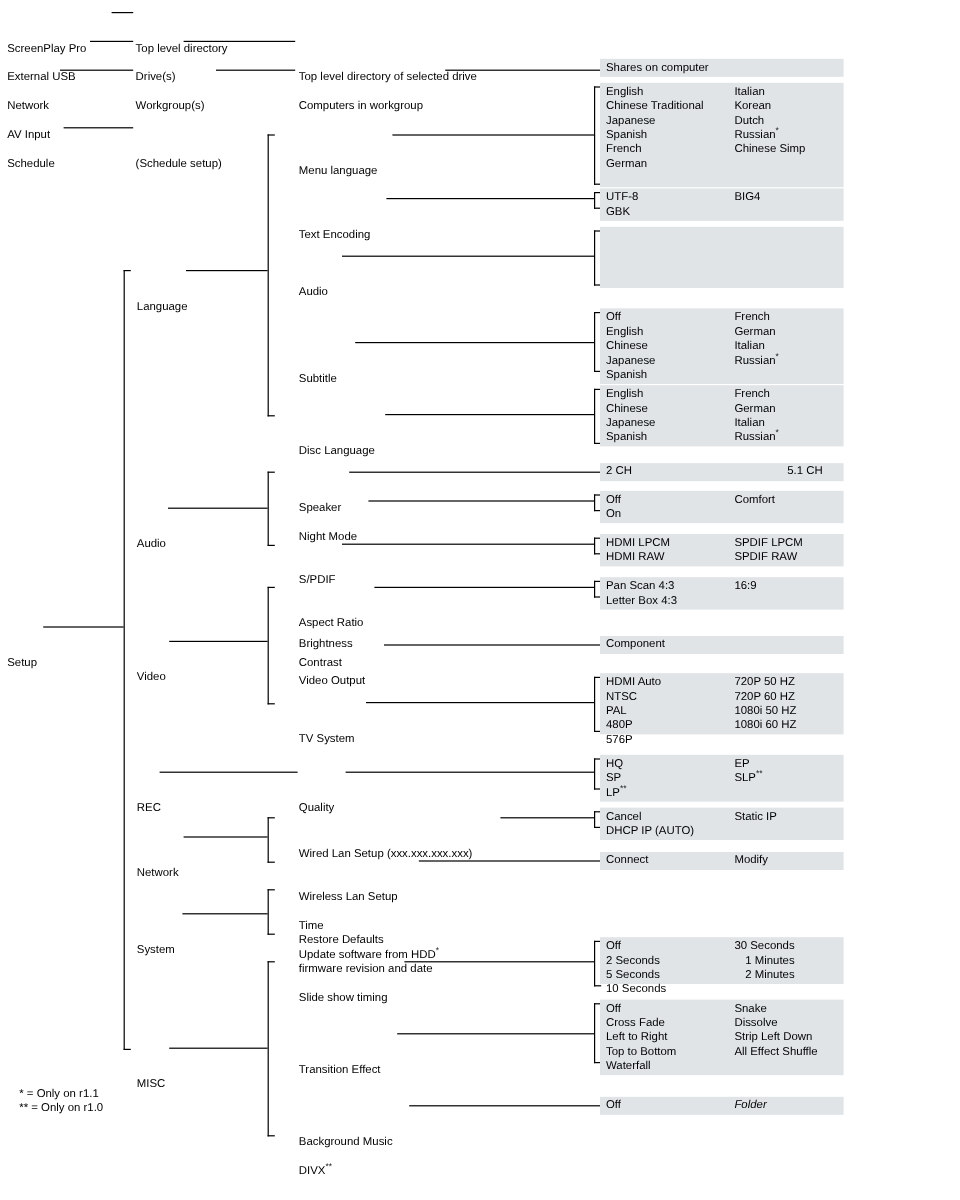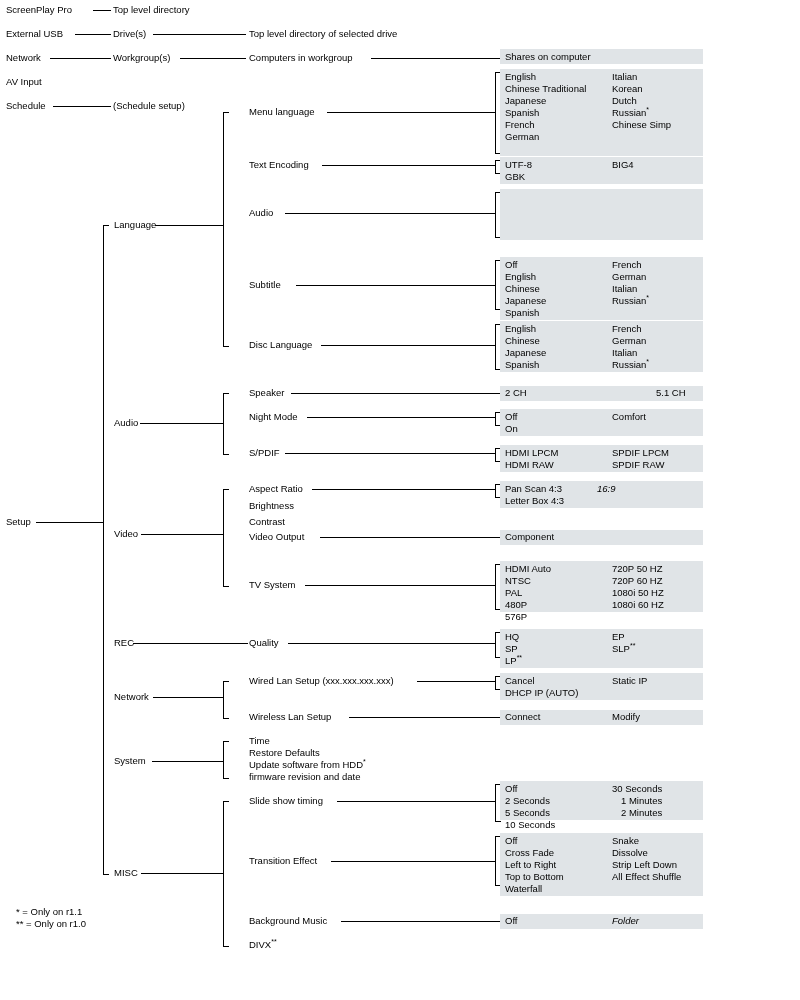--- a/index.html
+++ b/index.html
@@ -3,21 +3,21 @@
 <meta charset="utf-8">
 <title>ScreenPlay Pro Menu Tree</title>
 <style>
   html,body{margin:0;padding:0;background:#ffffff;}
   body{
     width:800px;height:1000px;position:relative;overflow:hidden;
     font-family:"Liberation Sans","DejaVu Sans",sans-serif;
     font-size:9.5px;color:#000000;
     -webkit-font-smoothing:none;
   }
-  .lbl{position:absolute;white-space:nowrap;line-height:11px;font-size:9.5px;color:#000;}
+  .lbl{position:absolute;white-space:nowrap;line-height:11px;font-size:9.5px;color:#000;margin-top:31px;}
   .hline{position:absolute;height:0;border-top:1px solid #000;}
   
   .brk{position:absolute;border-left:1px solid #000;border-top:1px solid #000;border-bottom:1px solid #000;width:5px;}
   .box{position:absolute;background:#e0e4e7;}
   .boxcol{position:absolute;line-height:12px;font-size:9.5px;white-space:nowrap;color:#000;}
   .multiline{line-height:12px;}
   .note{position:absolute;font-size:9.5px;line-height:11px;white-space:pre;color:#000;}
   sup.fn{font-size:7px;vertical-align:super;line-height:0;}
 </style>
 </head>
@@ -152,21 +152,21 @@
   <div class="boxcol multiline" style="left:612px; top:447px;">SPDIF LPCM<br>SPDIF RAW</div>
 </div>
 
 <div>
 
   <div class="lbl" style="left:249px; top:483px;">Aspect Ratio</div>
   <div class="hline" style="left:312px; top:489px; width:183px;"></div>
   <div class="brk" style="left:495px; top:484px; height:12px;"></div>
   <div class="box" style="left:500px; top:481px; width:203px; height:27px;"></div>
   <div class="boxcol multiline" style="left:505px; top:483px;">Pan Scan 4:3<br>Letter Box 4:3</div>
-  <div class="boxcol multiline" style="left:597px; top:483px;font-style:italic;">16:9</div>
+  <div class="boxcol multiline" style="left:612px; top:483px;">16:9</div>
 
   <div class="lbl" style="left:249px; top:500px;">Brightness</div>
   <div class="lbl" style="left:249px; top:516px;">Contrast</div>
 
   <div class="lbl" style="left:249px; top:531px;">Video Output</div>
   <div class="hline" style="left:320px; top:537px; width:180px;"></div>
   <div class="box" style="left:500px; top:530px; width:203px; height:15px;"></div>
   <div class="boxcol multiline" style="left:505px; top:531px;">Component</div>
   <div class="boxcol multiline" style="left:612px; top:531px;"></div>
 

